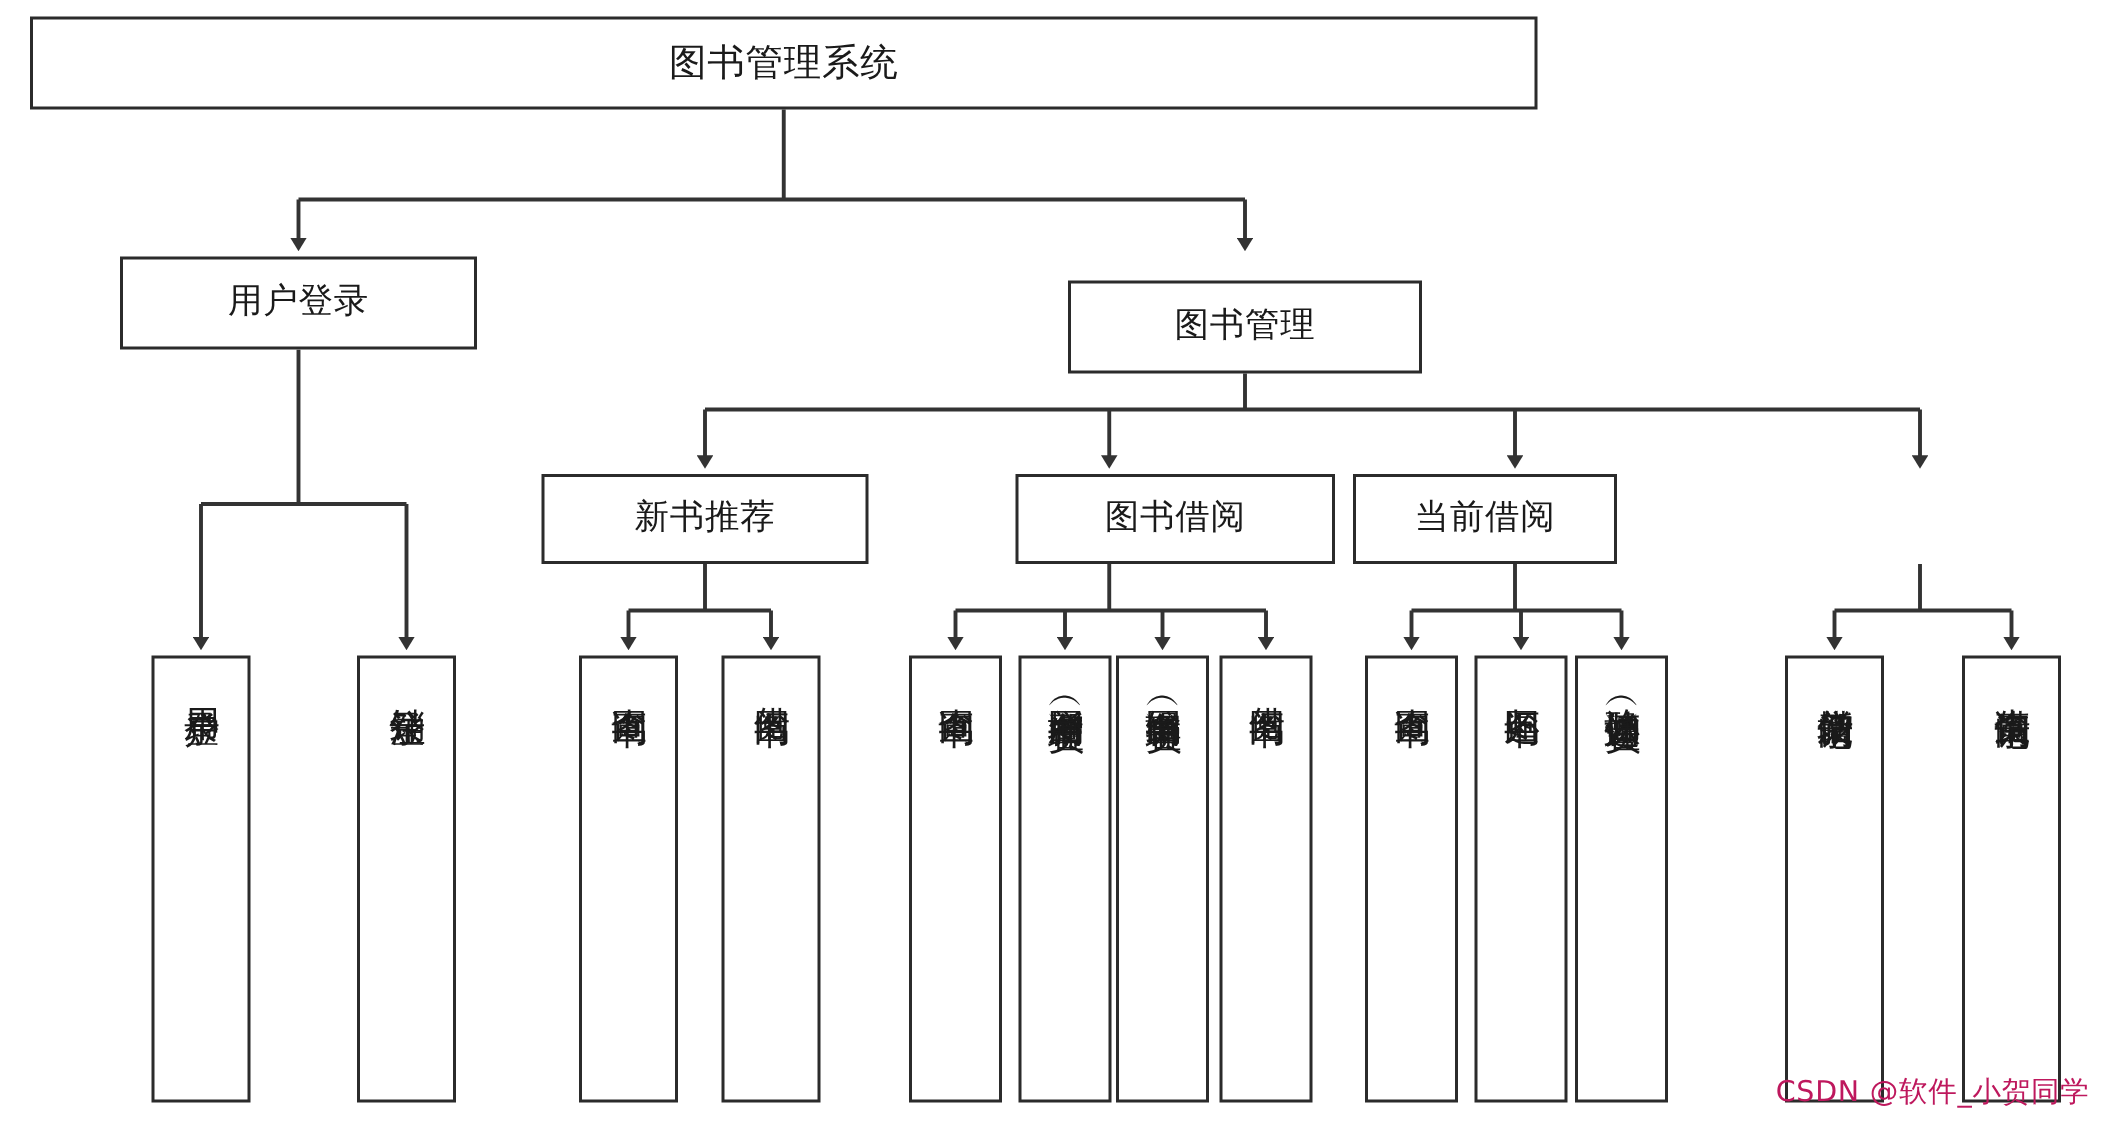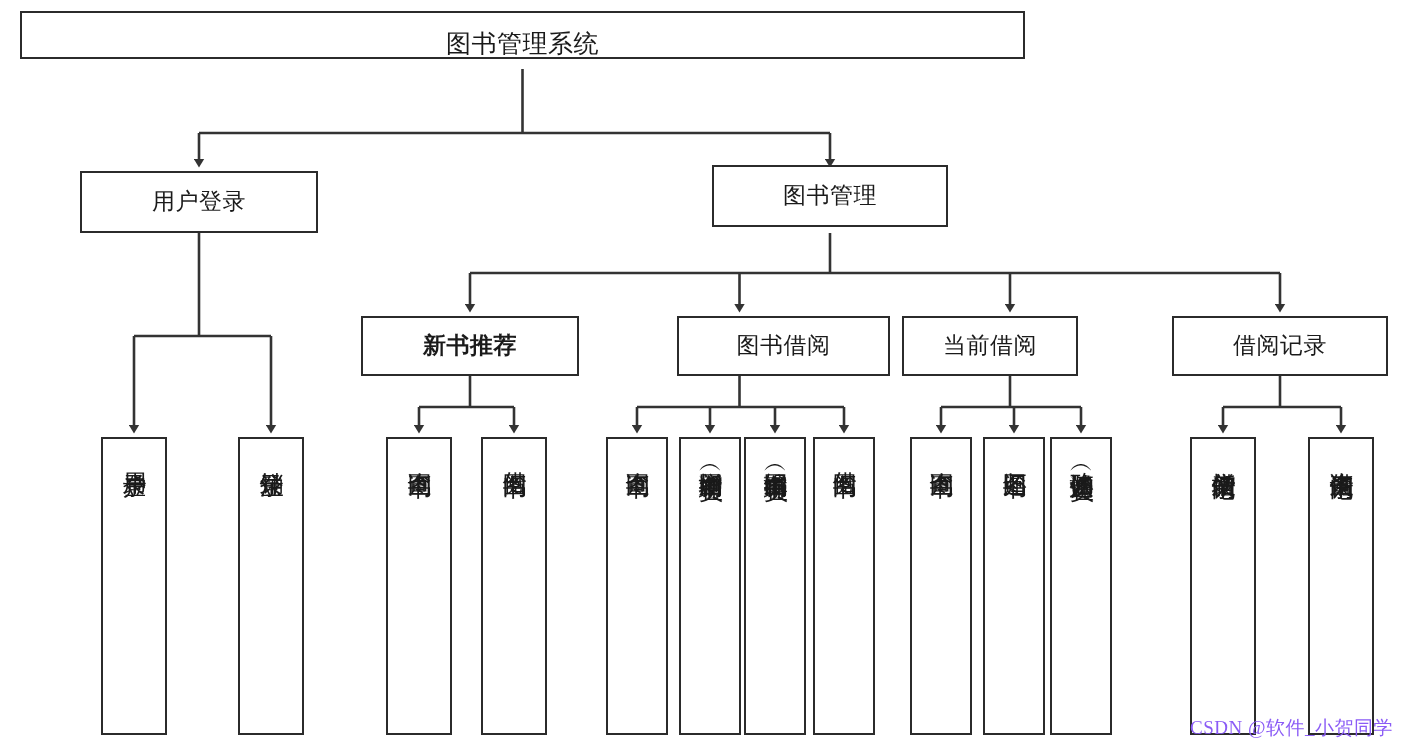--- a/index.html
+++ b/index.html
@@ -61,26 +61,25 @@
   .node.root .label   { font-size: 25px; }
   .node.lvl2 .label   { font-size: 23px; }
   .node.lvl3 .label   { font-size: 23px; }
   .node.leaf .label   { font-size: 24px; }
 
   #watermark {
     position: absolute;
     right: 12px;
     bottom: 6px;
     font-size: 19px;
-    color: #8b5cf6;
+    color: #be185d;
     letter-spacing: 0.5px;
     z-index: 5;
     user-select: none;
     white-space: nowrap;
-    font-family: Liberation Serif, serif;
   }
 </style>
 </head>
 <body>
 
 <div id="canvas">
 
   <svg id="edges" viewBox="0 0 1405 747" xmlns="http://www.w3.org/2000/svg">
     <defs>
       <marker id="arrow" markerWidth="9" markerHeight="11" refX="1.5" refY="5.5" orient="auto" markerUnits="userSpaceOnUse">
@@ -117,42 +116,39 @@
         <path d="M941,407 L941,426" marker-end="url(#arrow)"></path>
         <path d="M1014,407 L1014,426" marker-end="url(#arrow)"></path>
         <path d="M1081,407 L1081,426" marker-end="url(#arrow)"></path>
         <path d="M1280,376 L1280,407"></path>
         <path d="M1223,407 L1341,407"></path>
         <path d="M1223,407 L1223,426" marker-end="url(#arrow)"></path>
         <path d="M1341,407 L1341,426" marker-end="url(#arrow)"></path>
       </g>
   </svg>
 
-  <div class="node root horiz" style="left: 20px; top: 11px; width: 1005px; height: 48px; align-items: flex-end;">
+  <div class="node root horiz" style="left: 20px; top: 11px; width: 1005px; height: 62px;">
     <span class="label">图书管理系统</span>
   </div>
 
   <div class="node lvl2 horiz" style="left: 80px; top: 171px; width: 238px; height: 62px;">
     <span class="label">用户登录</span>
   </div>
-  <div class="node lvl2 horiz" style="left: 712px; top: 165px; width: 236px; height: 62px;">
+  <div class="node lvl2 horiz" style="left: 712px; top: 187px; width: 236px; height: 62px;">
     <span class="label">图书管理</span>
   </div>
 
-  <div class="node lvl3 horiz" style="left: 361px; top: 316px; width: 218px; height: 60px; font-weight: bold;">
+  <div class="node lvl3 horiz" style="left: 361px; top: 316px; width: 218px; height: 60px;">
     <span class="label">新书推荐</span>
   </div>
   <div class="node lvl3 horiz" style="left: 633px; top: 316px; width: 213px; height: 60px; margin-left: 44px;">
     <span class="label">图书借阅</span>
   </div>
   <div class="node lvl3 horiz" style="left: 902px; top: 316px; width: 176px; height: 60px;">
     <span class="label">当前借阅</span>
-  </div>
-  <div class="node lvl3 horiz" style="left: 1172px; top: 316px; width: 216px; height: 60px;">
-    <span class="label">借阅记录</span>
   </div>
 
   <div class="node leaf vert" style="left: 101px; top: 437px; width: 66px; height: 298px;">
     <span class="label">用户登录</span>
   </div>
   <div class="node leaf vert" style="left: 238px; top: 437px; width: 66px; height: 298px;">
     <span class="label">注销登录</span>
   </div>
 
   <div class="node leaf vert" style="left: 386px; top: 437px; width: 66px; height: 298px;">

